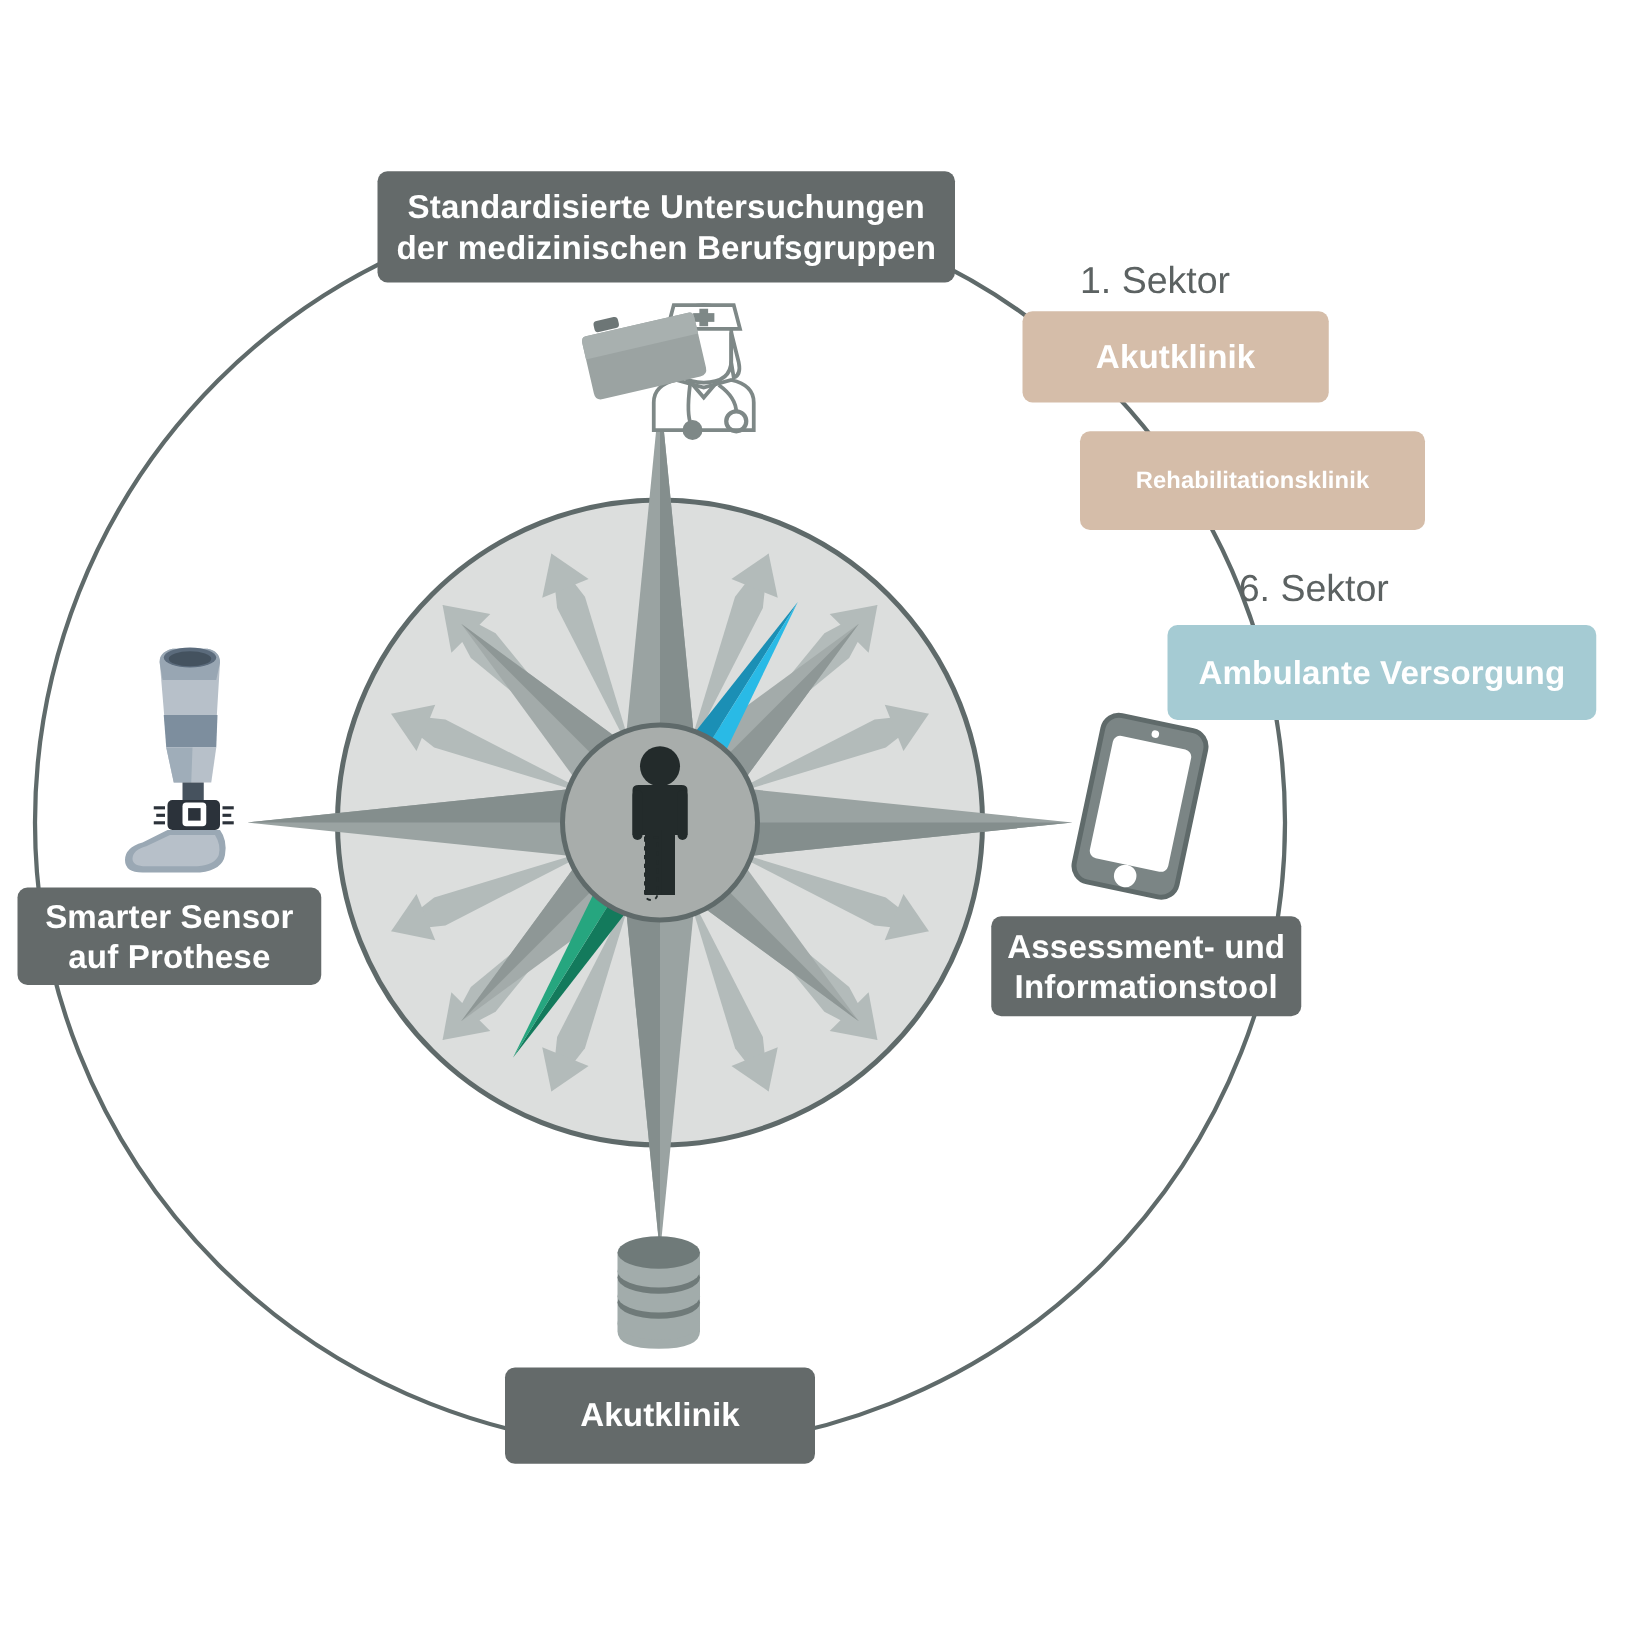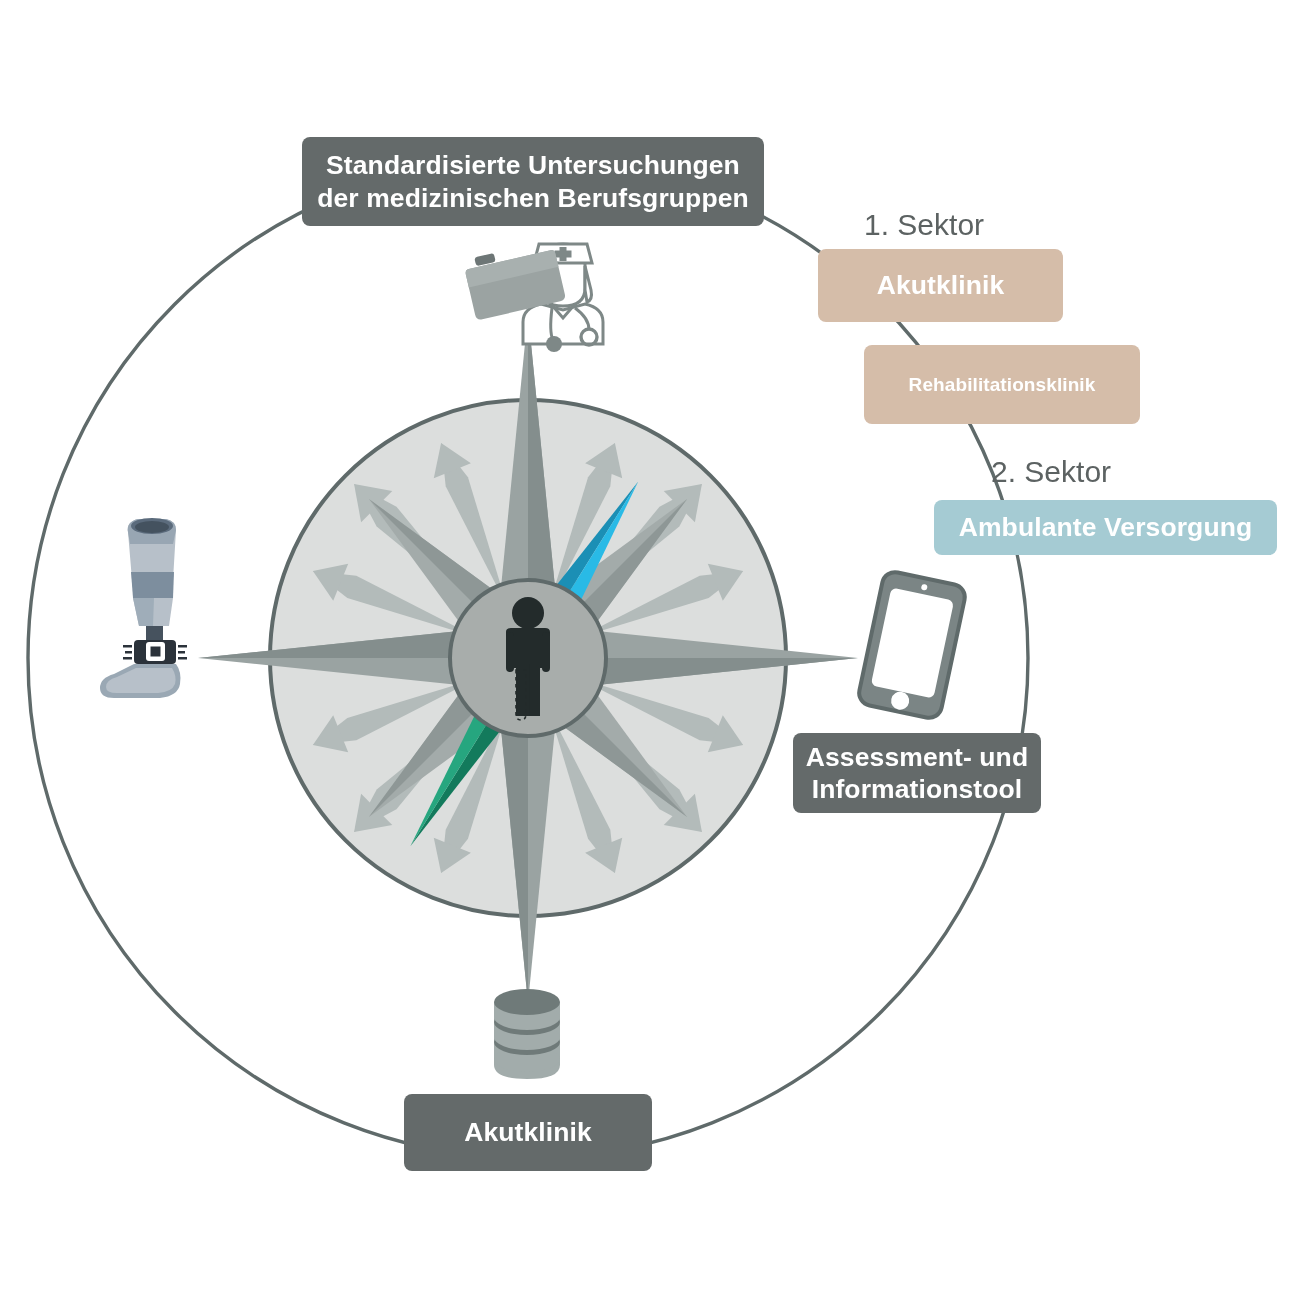--- a/index.html
+++ b/index.html
@@ -40,21 +40,21 @@
   }
 
   
   #box-standard{left:302px;top:137px;width:462px;height:89px;font-size:26.5px;}
   #box-sensor{left:14px;top:710px;width:243px;height:78px;font-size:26.5px;}
   #box-assessment{left:793px;top:733px;width:248px;height:80px;font-size:26.5px;}
   #box-datenbank{left:404px;top:1094px;width:248px;height:77px;font-size:26.5px;}
 
   #box-akut{left:818px;top:249px;width:245px;height:73px;font-size:26.5px;}
   #box-reha{left:864px;top:345px;width:276px;height:79px;font-size:19px;}
-  #box-ambulant{left:934px;top:500px;width:343px;height:55px;font-size:26.5px;}
+  #box-ambulant{left:934px;top:500px;width:343px;height:76px;font-size:26.5px;}
 
   #title-sektor1{left:864px;top:208px;font-size:30px;}
   #title-sektor2{left:991px;top:455px;font-size:30px;}
 </style>
 </head>
 <body>
 
 <div id="stage">
 
   <svg class="layer" viewBox="0 0 1300 1300">
@@ -254,29 +254,31 @@
       <ellipse cx="0" cy="2" rx="33" ry="13" fill="#a2acab"></ellipse>
       <ellipse cx="0" cy="-13" rx="33" ry="13" fill="#6f7a79"></ellipse>
       <ellipse cx="0" cy="-18" rx="33" ry="13" fill="#a2acab"></ellipse>
       <ellipse cx="0" cy="-33" rx="33" ry="13" fill="#6f7a79"></ellipse>
     </g>
   </svg>
 
   <div class="label-box lb-gray" id="box-standard">Standardisierte Untersuchungen
 der medizinischen Berufsgruppen</div>
 
+  <div class="label-box lb-gray" id="box-sensor">Smarter Sensor
+auf Prothese</div>
 
   <div class="label-box lb-gray" id="box-assessment">Assessment- und
 Informationstool</div>
 
   <div class="label-box lb-gray" id="box-datenbank">Akutklinik</div>
 
   <div class="sector-title" id="title-sektor1">1. Sektor</div>
 
   <div class="label-box lb-tan" id="box-akut">Akutklinik</div>
 
   <div class="label-box lb-tan" id="box-reha">Rehabilitationsklinik</div>
 
-  <div class="sector-title" id="title-sektor2">2. Sektor</div>
+  <div class="sector-title" id="title-sektor2">6. Sektor</div>
 
   <div class="label-box lb-blue" id="box-ambulant">Ambulante Versorgung</div>
 
 </div>
 
 </body></html>

